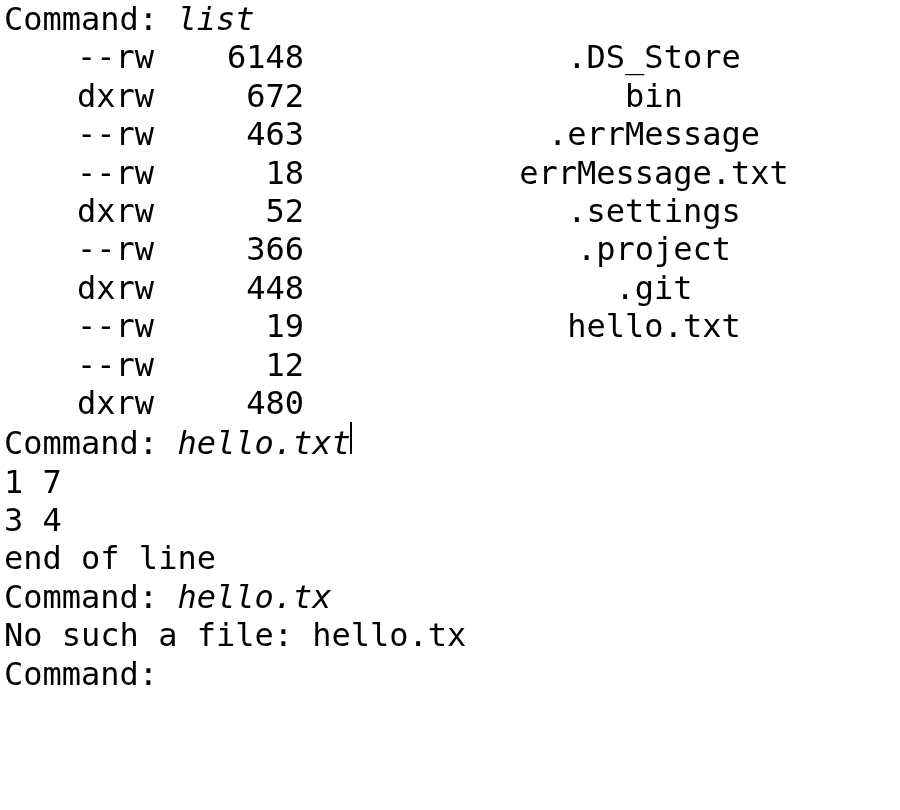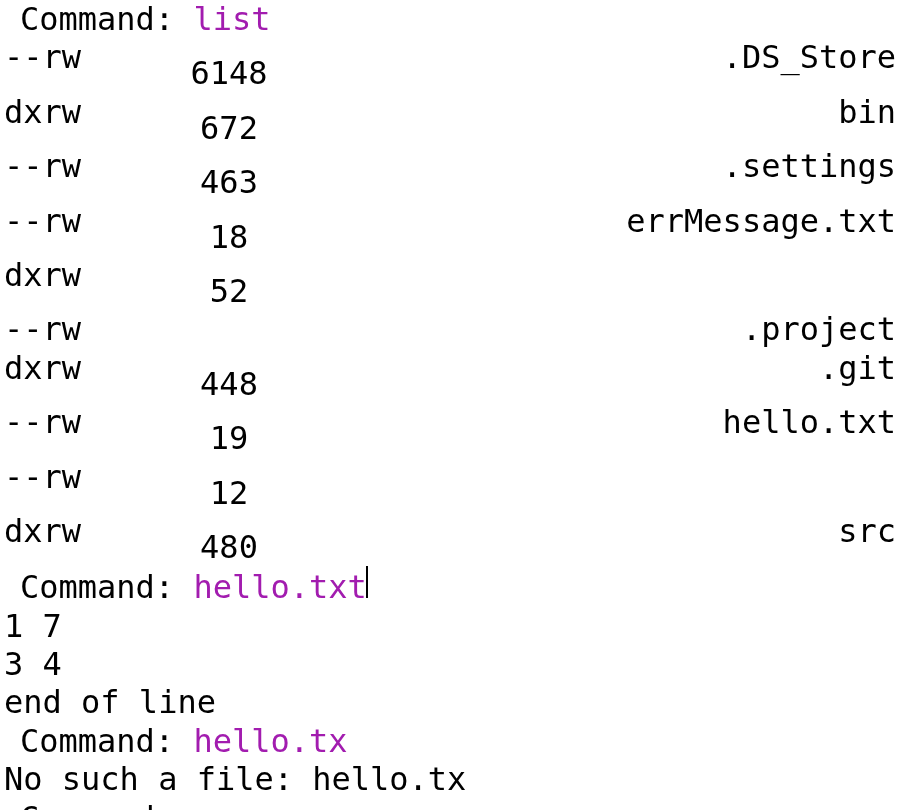--- a/index.html
+++ b/index.html
@@ -14,43 +14,42 @@
       color: #000;
       background: #fff;
       padding: 0 4px;
       width: 900px;
     }
     .line {
       white-space: pre;
     }
     .prompt-label {
       color: #000;
-      margin-left: 16px;
     }
     .user-input {
-      color: #a21caf;
+      color: #000000;
+      font-style: italic;
     }
     .file-row {
       display: flex;
     }
     .perms {
       width: 150px;
-      text-align: left;
+      text-align: right;
     }
     .size {
       width: 150px;
-      text-align: center;
-      margin-top: 16px;
+      text-align: right;
     }
     .gap {
       width: 100px;
     }
     .fname {
       flex: 1;
-      text-align: right;
+      text-align: center;
       margin-left: 8px;
     }
     .cursor {
       border-left: 2px solid #000;
       display: inline-block;
       height: 1em;
       vertical-align: baseline;
       margin-left: -1px;
     }
   </style>
@@ -68,35 +67,37 @@
 <div class="file-row">
   <span class="perms">dxrw</span>
   <span class="size">672</span>
   <span class="gap"></span>
   <span class="fname">bin</span>
 </div>
 <div class="file-row">
   <span class="perms">--rw</span>
   <span class="size">463</span>
   <span class="gap"></span>
-  <span class="fname">.settings</span>
+  <span class="fname">.errMessage</span>
 </div>
 <div class="file-row">
   <span class="perms">--rw</span>
   <span class="size">18</span>
   <span class="gap"></span>
   <span class="fname">errMessage.txt</span>
 </div>
 <div class="file-row">
   <span class="perms">dxrw</span>
   <span class="size">52</span>
   <span class="gap"></span>
+  <span class="fname">.settings</span>
 </div>
 <div class="file-row">
   <span class="perms">--rw</span>
+  <span class="size">366</span>
   <span class="gap"></span>
   <span class="fname">.project</span>
 </div>
 <div class="file-row">
   <span class="perms">dxrw</span>
   <span class="size">448</span>
   <span class="gap"></span>
   <span class="fname">.git</span>
 </div>
 <div class="file-row">
@@ -107,21 +108,20 @@
 </div>
 <div class="file-row">
   <span class="perms">--rw</span>
   <span class="size">12</span>
   <span class="gap"></span>
 </div>
 <div class="file-row">
   <span class="perms">dxrw</span>
   <span class="size">480</span>
   <span class="gap"></span>
-  <span class="fname">src</span>
 </div>
 
 <div class="line"><span class="prompt-label">Command: </span><span class="user-input">hello.txt</span><span class="cursor"></span></div>
 
 <div class="line">1 7</div>
 <div class="line">3 4</div>
 <div class="line">end of line</div>
 
 <div class="line"><span class="prompt-label">Command: </span><span class="user-input">hello.tx</span></div>
 

